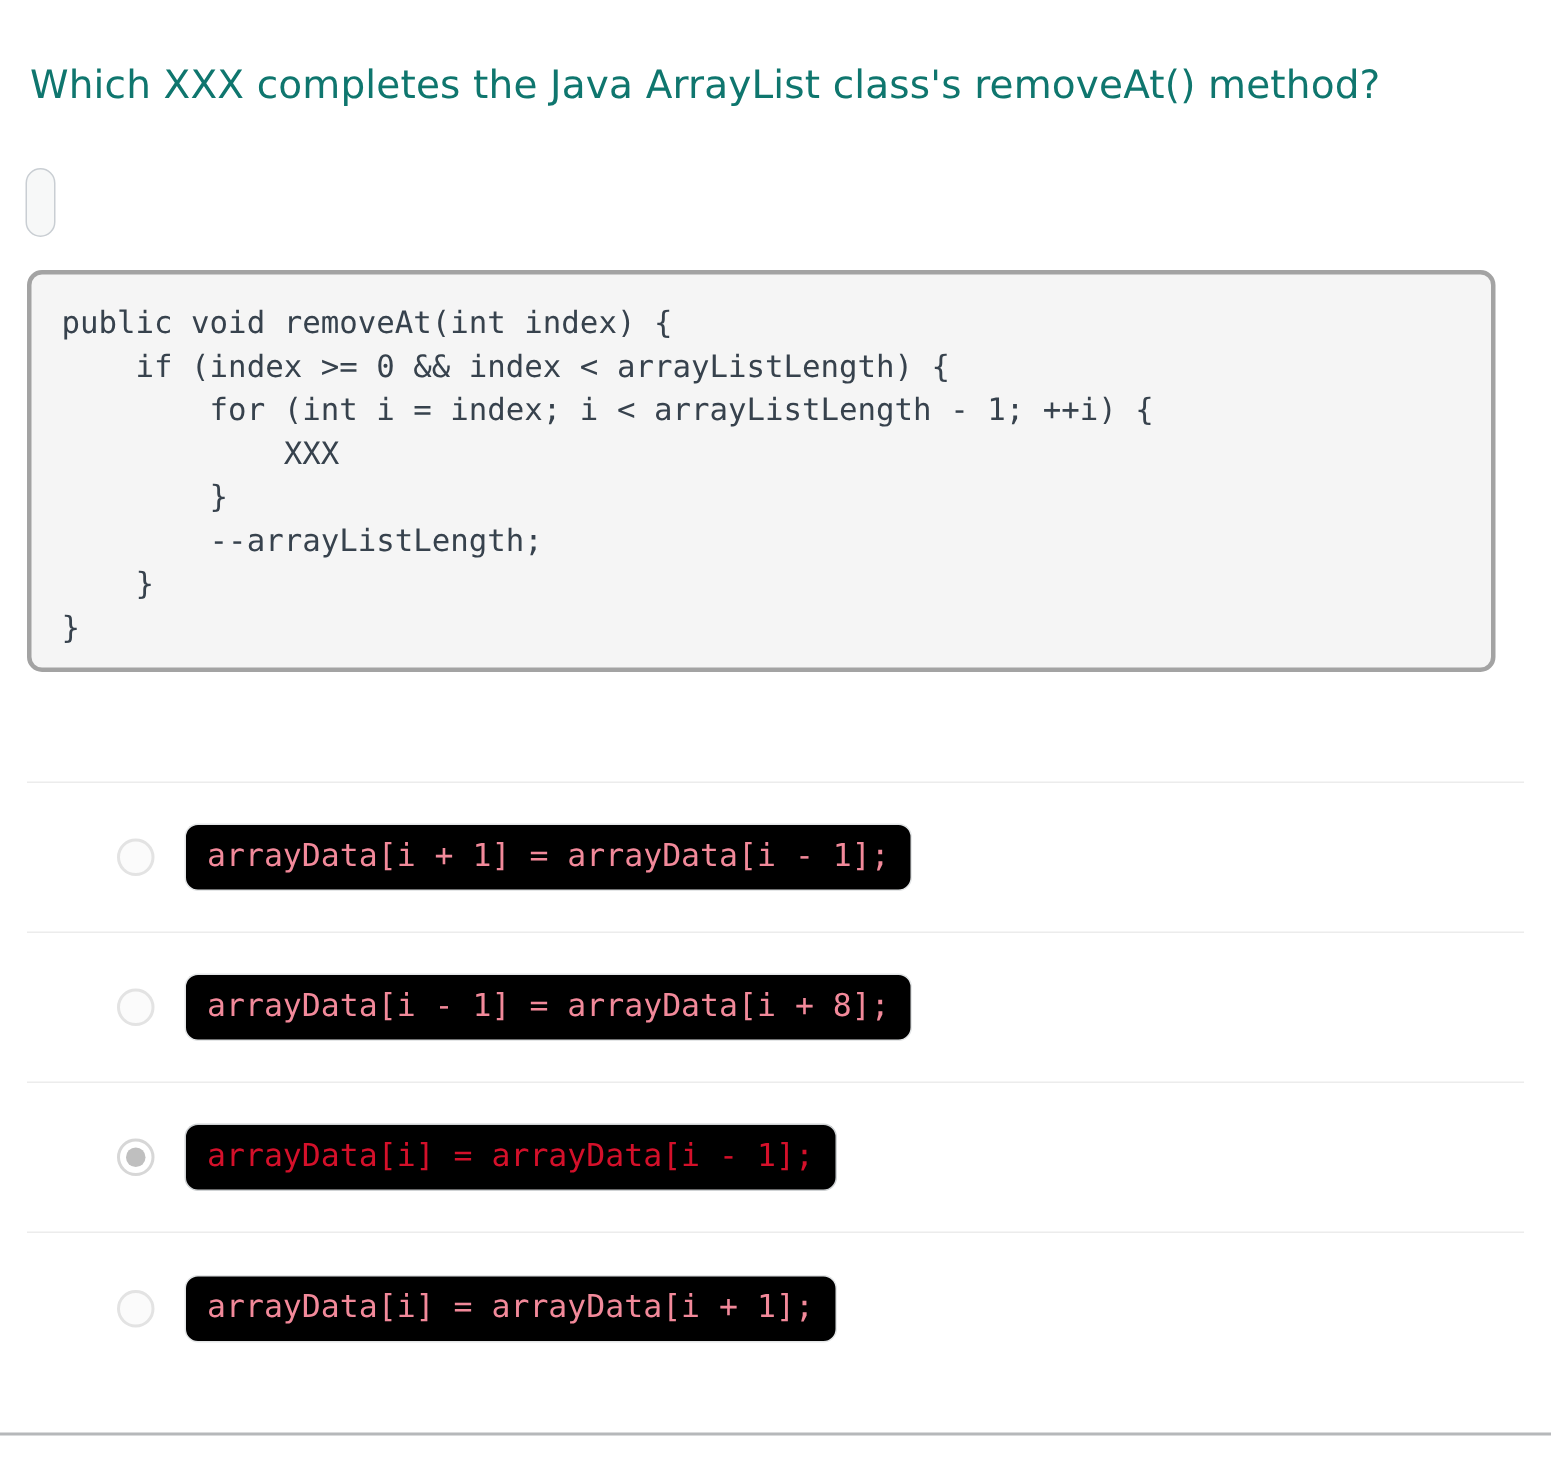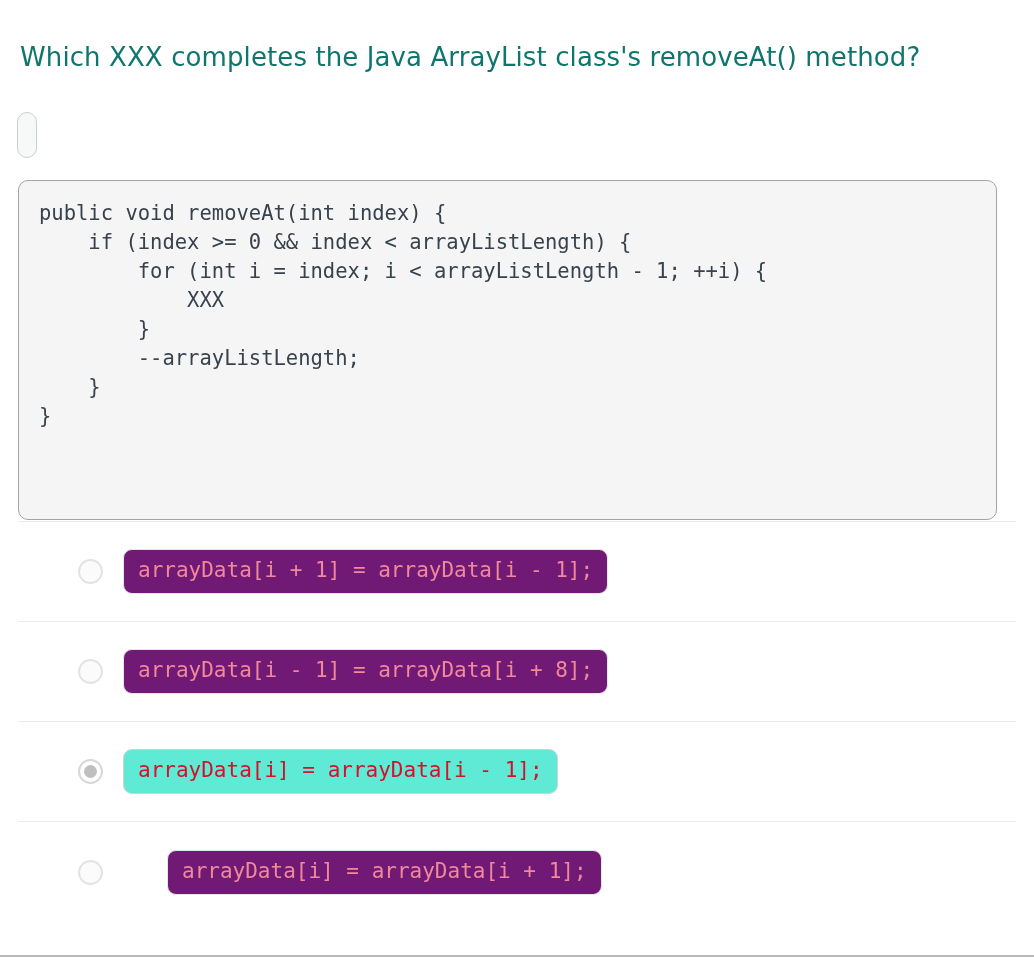--- a/index.html
+++ b/index.html
@@ -48,24 +48,24 @@
     background: #f7f8f8;
     box-sizing: border-box;
   }
 
   
   .code-block {
     position: absolute;
     left: 18px;
     top: 180px;
     width: 979px;
-    height: 340px;
+    height: 268px;
     box-sizing: border-box;
     background: #f5f5f5;
-    border: 1px solid #a3a3a3;
+    border: 3px solid #a3a3a3;
     border-radius: 10px;
     padding: 18px 20px 16px 20px;
   }
   .code-block pre {
     margin: 0;
     font-family: "DejaVu Sans Mono", monospace;
     font-size: 20.5px;
     line-height: 29px;
     color: #37424d;
     white-space: pre;
@@ -85,21 +85,21 @@
     margin: 0 18px;
   }
   .option-row {
     position: relative;
     height: 99px;
     display: flex;
     align-items: center;
     padding-left: 78px;
     box-sizing: border-box;
   }
-  .option-row.r4 { height: 100px; gap: 44px; }
+  .option-row.r4 { height: 100px; }
 
   .radio {
     width: 25px;
     height: 25px;
     border-radius: 50%;
     border: 2px solid #e3e3e3;
     background: #fbfbfb;
     box-sizing: border-box;
     flex: 0 0 auto;
     position: relative;
@@ -117,35 +117,35 @@
     height: 13px;
     margin-left: -6.5px;
     margin-top: -6.5px;
     border-radius: 50%;
     background: #bfbfbf;
   }
 
   .answer-pill {
     margin-left: 20px;
     display: inline-block;
-    background: #701a75;
+    background: #000000;
     border: 1px solid #e4e6e7;
     border-radius: 9px;
     padding: 7px 14px 9px 14px;
     font-family: "DejaVu Sans Mono", monospace;
     font-size: 21px;
     line-height: 27px;
     color: #f2899a;
     white-space: pre;
     box-sizing: border-box;
   }
   .answer-pill.selected {
     color: #d4102a;
     border: 1px solid #cfd2d4;
-    background: #5eead4;
+    background: #000000;
   }
 
   
   .bottom-rule {
     position: absolute;
     left: 0;
     top: 955px;
     width: 1034px;
     height: 2px;
     background: #b6b8ba;

